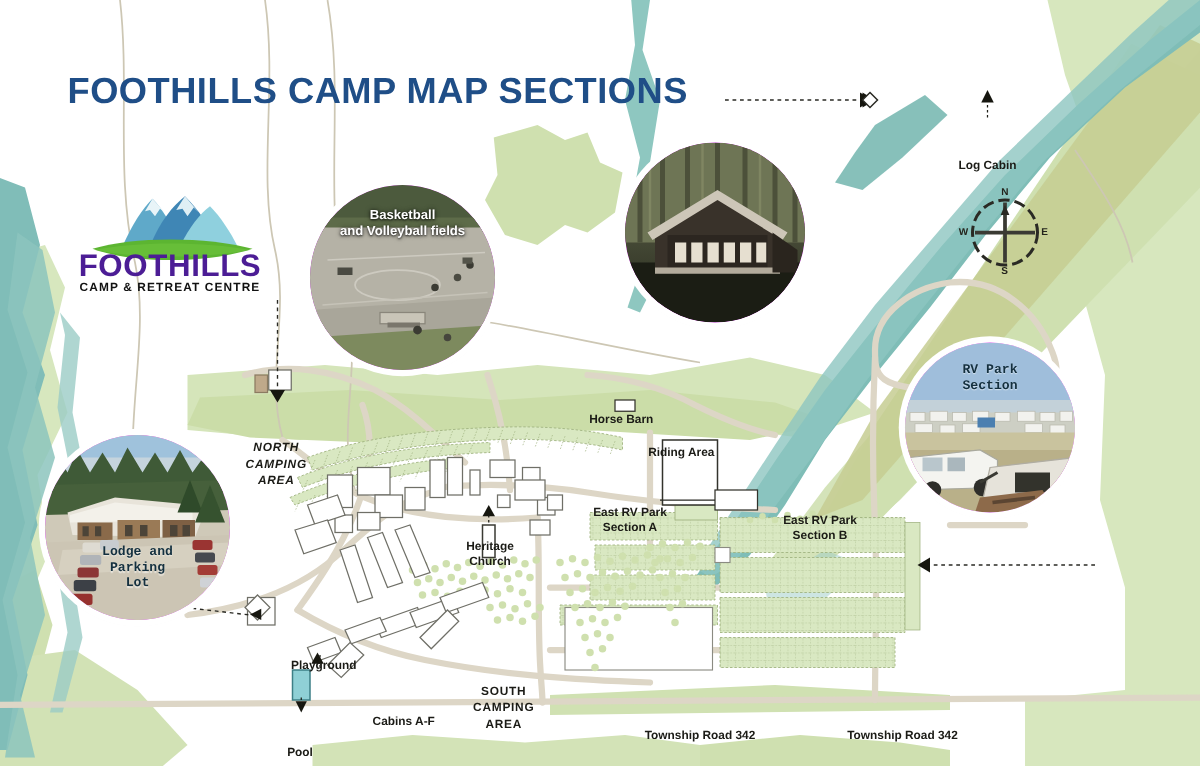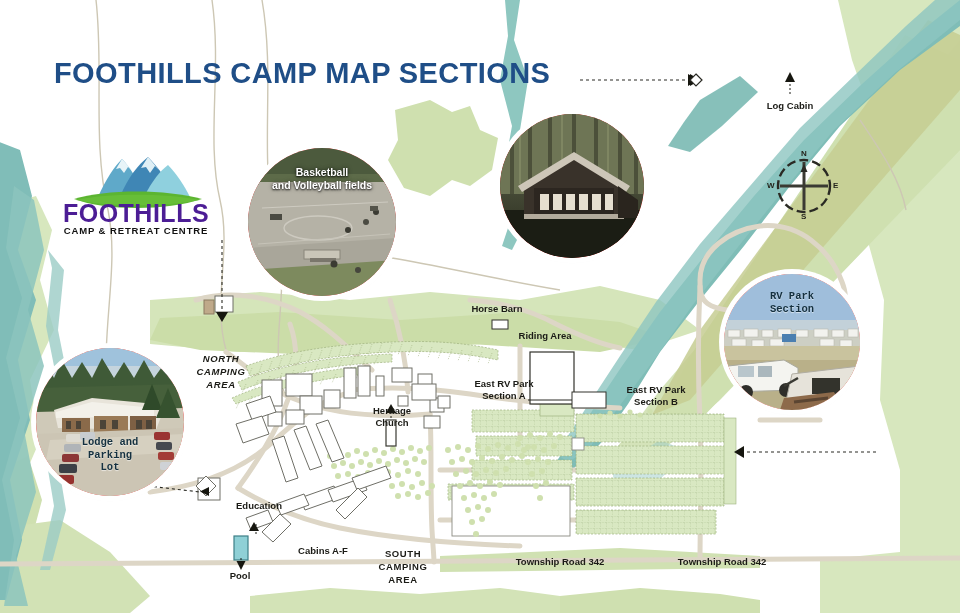--- a/index.html
+++ b/index.html
@@ -21,35 +21,35 @@
     font-size:25px;font-weight:bold;color:#4c1d95;letter-spacing:.5px;
     font-family:"Liberation Sans",sans-serif;
   }
   .logo .lgtxt2{
     position:absolute;left:0;top:70px;width:148px;text-align:center;
     font-size:9.5px;font-weight:bold;color:#111;letter-spacing:.9px;
     font-family:"Liberation Sans",sans-serif;
   }
 
   
-  .bubble{position:absolute;border-radius:50%;background:#ef4444;
+  .bubble{position:absolute;border-radius:50%;background:#d946ef;
           box-shadow:0 0 0 5px #fff, 0 1px 4px rgba(0,0,0,.28);overflow:hidden;}
   .bubble .inner{position:absolute;inset:0;border-radius:50%;overflow:hidden;}
   .bubble .cap{
     position:absolute;left:0;right:0;text-align:center;
     font-size:10.5px;font-weight:bold;color:#fff;line-height:12.5px;
     text-shadow:0 1px 2px rgba(0,0,0,.85),0 0 4px rgba(0,0,0,.6);
     font-family:"Liberation Sans",sans-serif;z-index:4;
   }
   .bubble .cap.dark{color:#14303f;text-shadow:0 1px 1px rgba(255,255,255,.6);font-family:Liberation Mono, monospace;}
 
   
   .mlab{position:absolute;font-family:"Liberation Sans",sans-serif;
         font-weight:bold;color:#1b1b16;line-height:12px;text-align:center;}
-  .mlab.md{font-size:9.5px;}
+  .mlab.md{font-size:9.5px;margin-top:27px;}
   .mlab.area{font-size:9.5px;letter-spacing:.6px;line-height:13px;}
 
   .compass-l{position:absolute;font-size:8px;font-weight:bold;color:#24241c;
              font-family:"Liberation Sans",sans-serif;}
 </style>
 </head>
 <body>
 
 <div id="stage">
 
@@ -613,21 +613,21 @@
   <div class="mlab md" style="left:456px;top:378px;width:96px;">
     <span>East RV Park</span><br>
     <span>Section A</span>
   </div>
 
   <div class="mlab md" style="left:604px;top:384px;width:104px;">
     <span>East RV Park</span><br>
     <span>Section B</span>
   </div>
 
-  <div class="mlab md" style="left:222px;top:500px;width:74px;">Education</div>
+  <div class="mlab md" style="left:222px;top:500px;width:74px;">Playground</div>
 
   <div class="mlab md" style="left:218px;top:570px;width:44px;">Pool</div>
 
   <div class="mlab md" style="left:280px;top:545px;width:86px;">Cabins A-F</div>
 
   <div class="mlab area" style="left:366px;top:547px;width:74px;">
     <span>SOUTH</span><br>
     <span>CAMPING</span><br>
     <span>AREA</span>
   </div>

